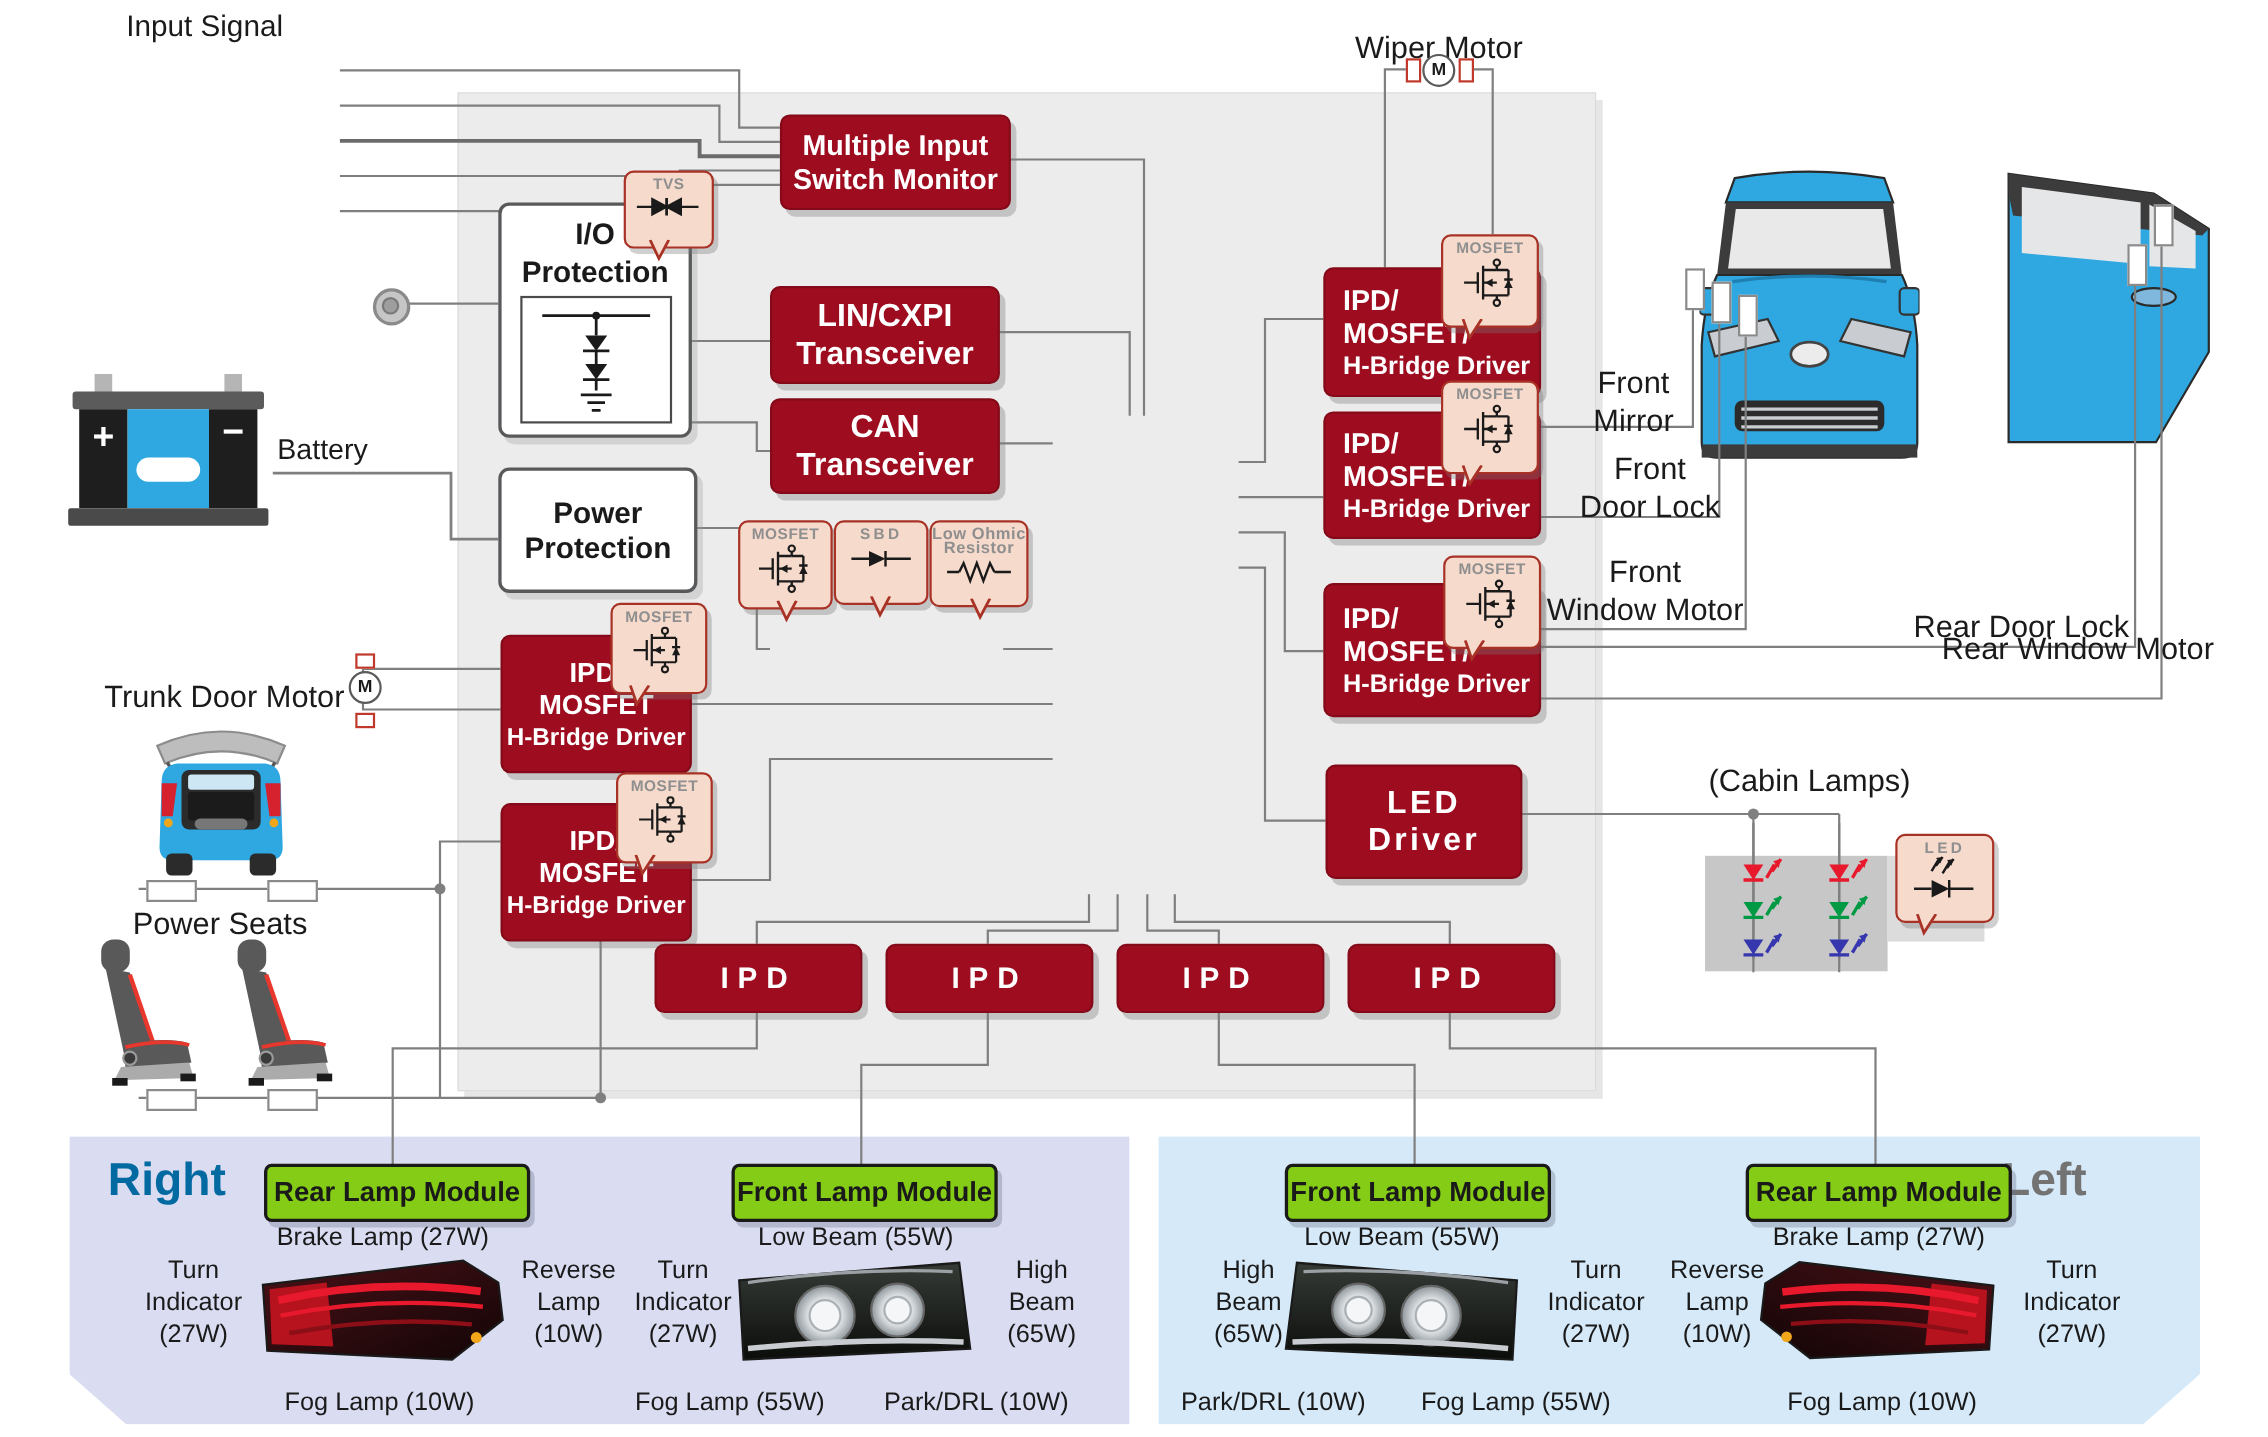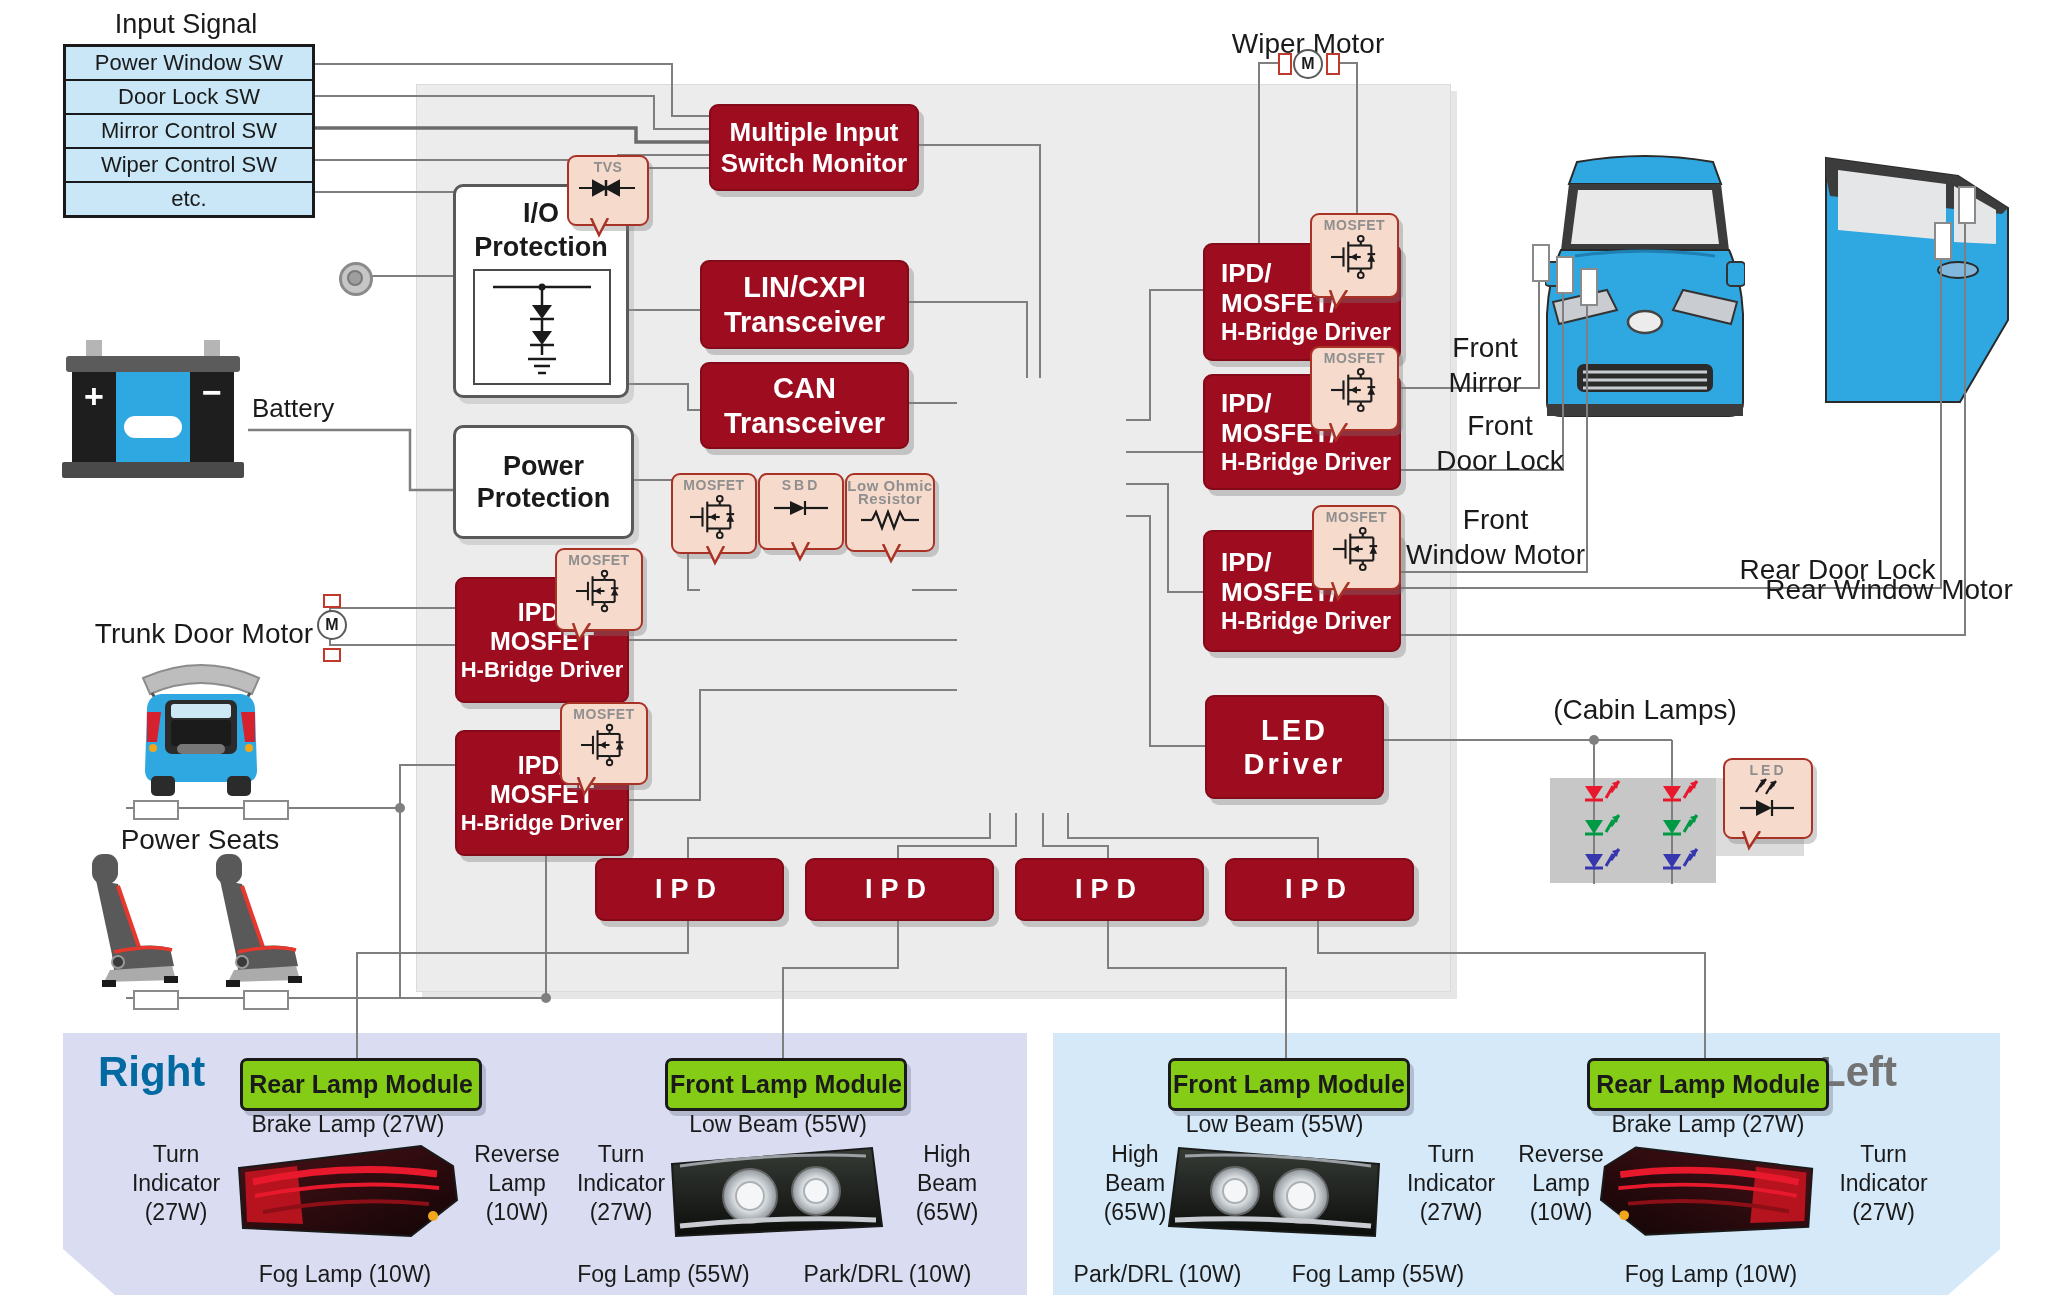--- a/index.html
+++ b/index.html
@@ -110,27 +110,20 @@
     <polyline points="126,998 546,998"></polyline>
     <polyline points="546,998 546,852"></polyline>
     <g fill="#7F7F7F" stroke="none">
       <circle cx="400" cy="808" r="5"></circle>
         <circle cx="546" cy="998" r="5"></circle>
       <circle cx="1594" cy="740" r="5"></circle>
     </g>
   </svg>
 
   <div class="lbl c" style="left:63px;top:8px;width:246px;font-size:27px;">Input Signal</div>
-  <div class="itable" style="left:63px;top:44px;width:246px;">
-    <div class="irow">Power Window SW</div>
-    <div class="irow">Door Lock SW</div>
-    <div class="irow">Mirror Control SW</div>
-    <div class="irow">Wiper Control SW</div>
-    <div class="irow">etc.</div>
-  </div>
 
   <div class="abs" style="left:339px;top:262px;width:28px;height:28px;border-radius:50%;background:#C6C6C6;border:3px solid #8A8A8A;z-index:5;">
     <div class="abs" style="left:5px;top:5px;width:12px;height:12px;border-radius:50%;background:#9E9E9E;border:2px solid #7A7A7A;"></div>
   </div>
 
   <div class="whitebox" style="left:453px;top:184px;width:170px;height:208px;">
     <div class="lbl c" style="left:0;top:10px;width:170px;font-size:27px;font-weight:bold;">
       <div>I/O</div>
       <div>Protection</div>
     </div>

